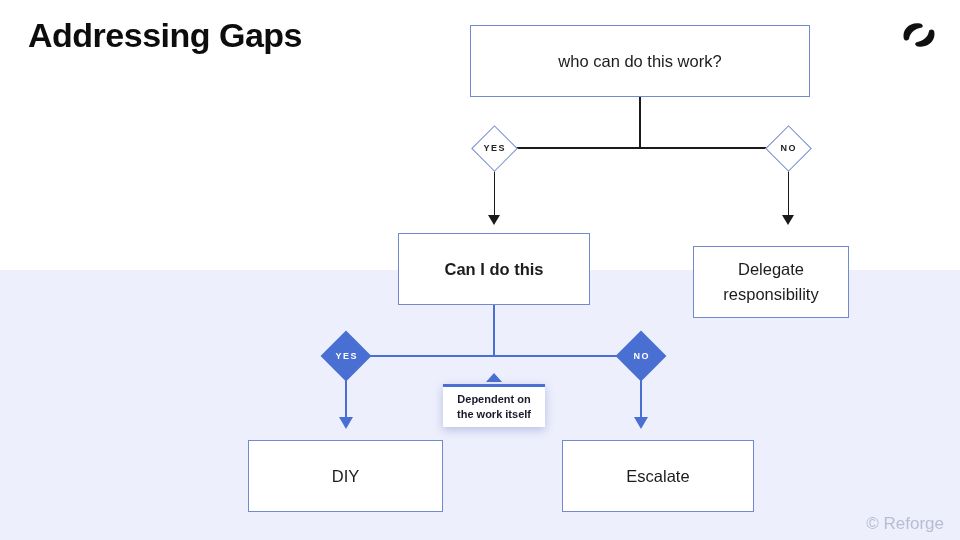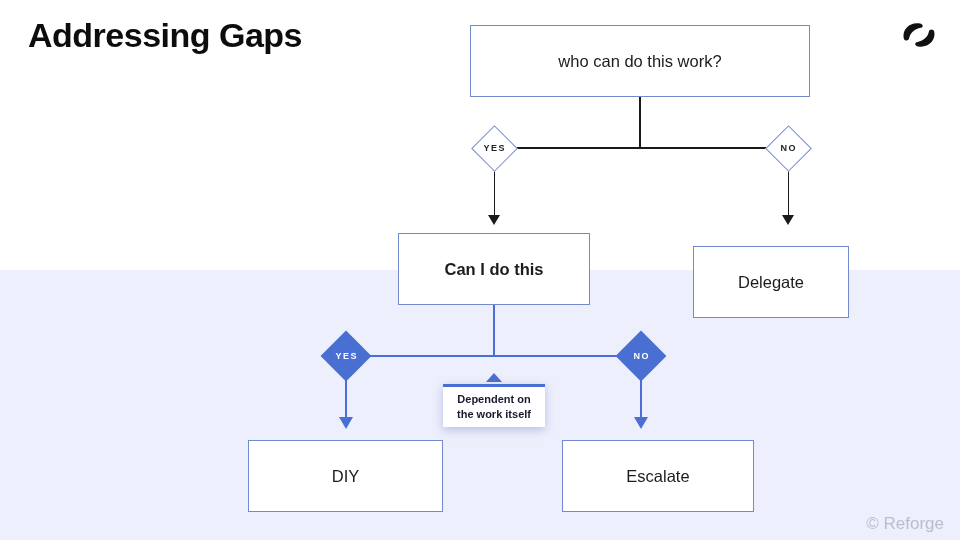--- a/index.html
+++ b/index.html
@@ -111,20 +111,21 @@
 <div class="flow-box box-top">
   <span class="bline">who can do this work?</span>
 </div>
 
 <div class="flow-box box-can">
   <span class="bline">Can I do this</span>
 </div>
 
 <div class="flow-box box-delegate">
   <span class="bline">Delegate</span>
+  <span class="bline">responsibility</span>
 </div>
 
 <div class="flow-box box-diy">
   <span class="bline outcome-label">DIY</span>
 </div>
 
 <div class="flow-box box-escalate">
   <span class="bline outcome-label">Escalate</span>
 </div>
 

